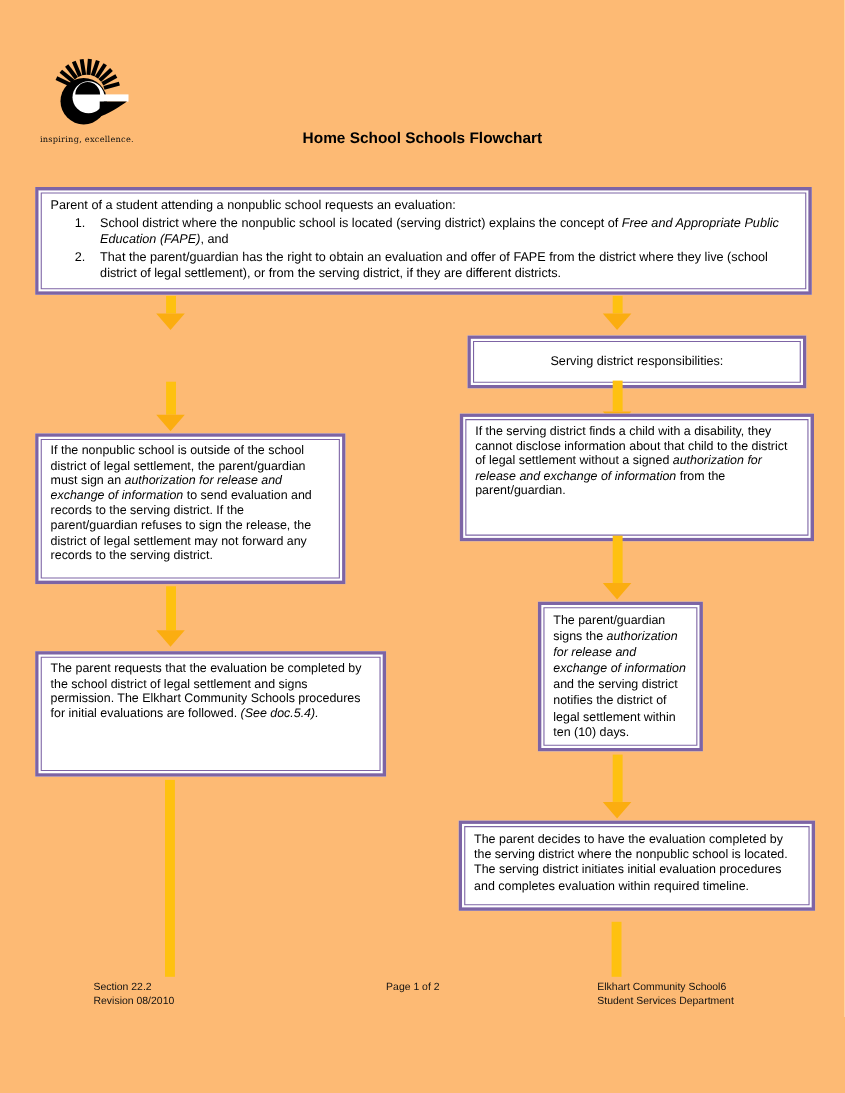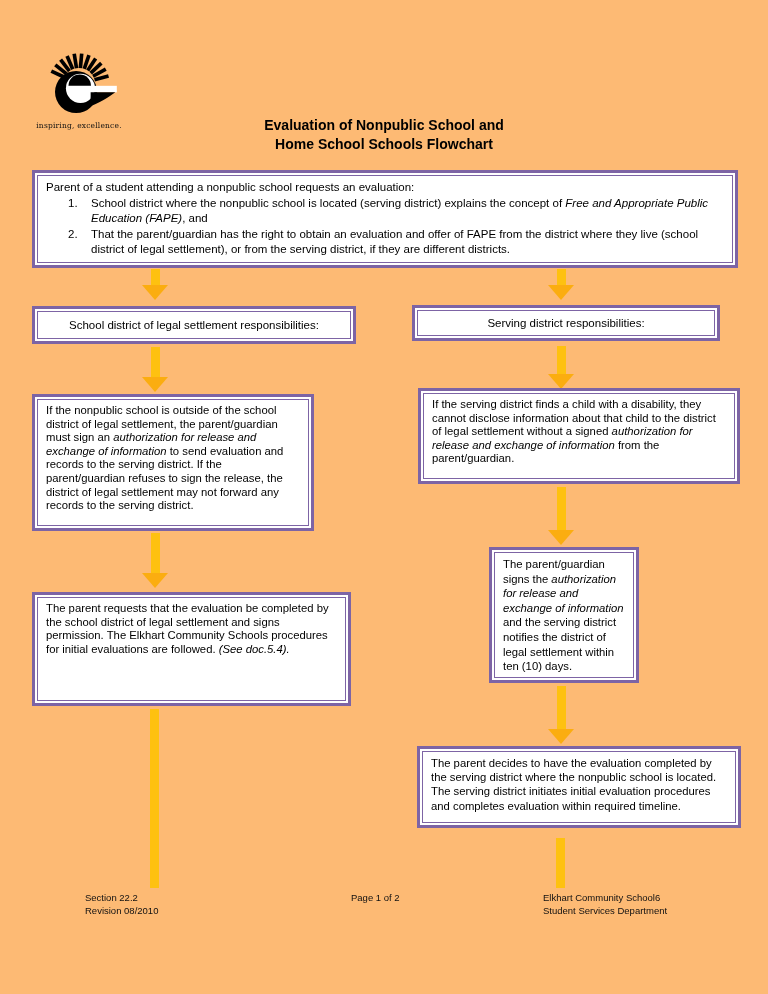--- a/index.html
+++ b/index.html
@@ -64,21 +64,20 @@
       <circle cx="48" cy="55" r="29" fill="#000"></circle>
       <circle cx="54" cy="50" r="20" fill="#fff"></circle>
       <rect x="42" y="46.5" width="62" height="9" fill="#fff"></rect>
       <path d="M 68 55.5 L 102 55.5 C 93 62 81 70 62 77 C 69 70 68 62 68 55.5 Z" fill="#000"></path>
       <path d="M 37.5 46.5 A 15.5 15.5 0 0 1 68.5 46.5 Z" fill="#000"></path>
     </svg>
     <div class="logo-tagline">inspiring, excellence.</div>
   </div>
 
   <div class="title">
-    <div>Evaluation of Nonpublic School and</div>
     <div>Home School Schools Flowchart</div>
   </div>
 
   <div class="fbox" style="left:32px;top:170px;width:706px;height:98px;">
     <div class="pad">
       <div class="intro-lead">Parent of a student attending a nonpublic school requests an evaluation:</div>
       <div class="intro-item">
         <span class="num">1.</span>
         <span class="itxt"><span>School district where the nonpublic school is located (serving district) explains the concept of </span><span class="it">Free and Appropriate Public Education (FAPE)</span><span>, and</span></span>
       </div>
@@ -91,41 +90,38 @@
 
   <div class="arrow" style="left:142px;top:269px;">
     <div class="stem" style="height:16px;"></div>
     <div class="head"></div>
   </div>
   <div class="arrow" style="left:548px;top:269px;">
     <div class="stem" style="height:16px;"></div>
     <div class="head"></div>
   </div>
 
-  <div class="fbox hdr" style="left:32px;top:306px;width:324px;height:38px;">
-    <span>School district of legal settlement responsibilities:</span>
-  </div>
-  <div class="fbox hdr" style="left:412px;top:305px;width:308px;height:36px;">
+  <div class="fbox hdr" style="left:425px;top:305px;width:308px;height:48px;">
     <span>Serving district responsibilities:</span>
   </div>
 
   <div class="arrow" style="left:142px;top:347px;">
     <div class="stem" style="height:30px;"></div>
     <div class="head"></div>
   </div>
   <div class="arrow" style="left:548px;top:346px;">
     <div class="stem" style="height:28px;"></div>
     <div class="head"></div>
   </div>
 
   <div class="fbox" style="left:32px;top:394px;width:282px;height:137px;">
     <div class="pad body-text"><span>If the nonpublic school is outside of the school district of legal settlement, the parent/guardian must sign an </span><span class="it">authorization for release and exchange of information</span><span> to send evaluation and records to the serving district. If the parent/guardian refuses to sign the release, the district of legal settlement may not forward any records to the serving district.</span></div>
   </div>
 
-  <div class="fbox" style="left:418px;top:388px;width:322px;height:96px;">
+  <div class="fbox" style="left:418px;top:376px;width:322px;height:116px;">
     <div class="pad body-text"><span>If the serving district finds a child with a disability, they cannot disclose information about that child to the district of legal settlement without a signed </span><span class="it">authorization for release and exchange of information</span><span> from the parent/guardian.</span></div>
   </div>
 
   <div class="arrow" style="left:548px;top:487px;">
     <div class="stem" style="height:43px;"></div>
     <div class="head"></div>
   </div>
 
   <div class="arrow" style="left:142px;top:533px;">
     <div class="stem" style="height:40px;"></div>

